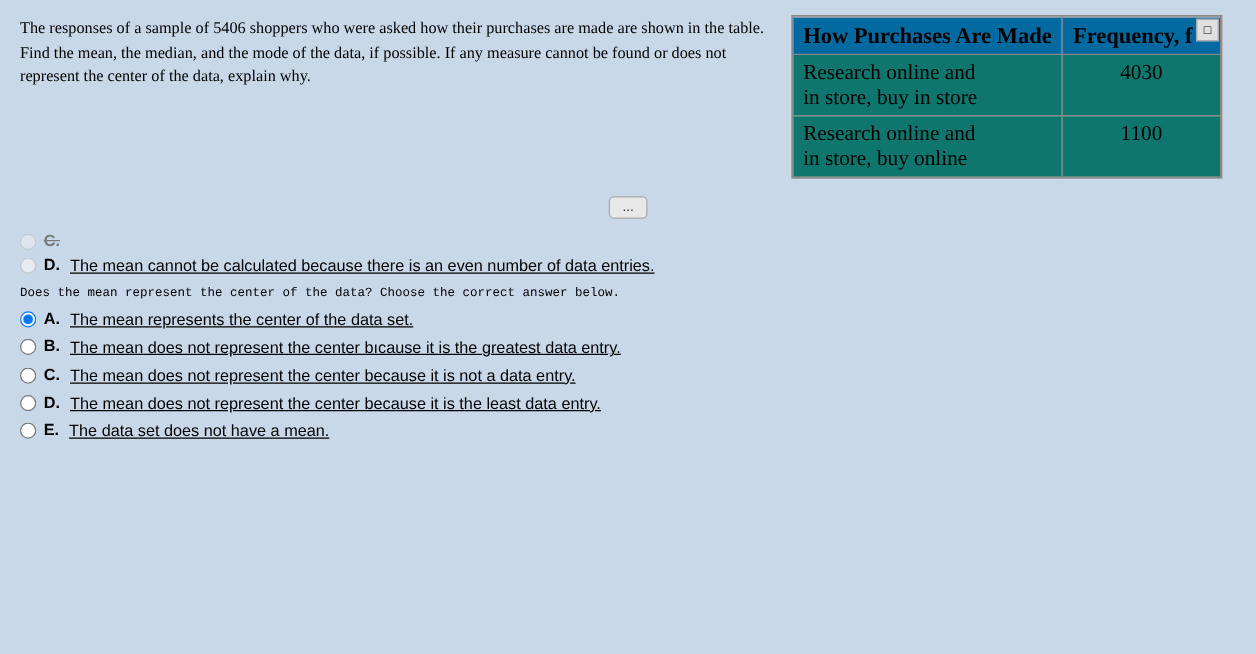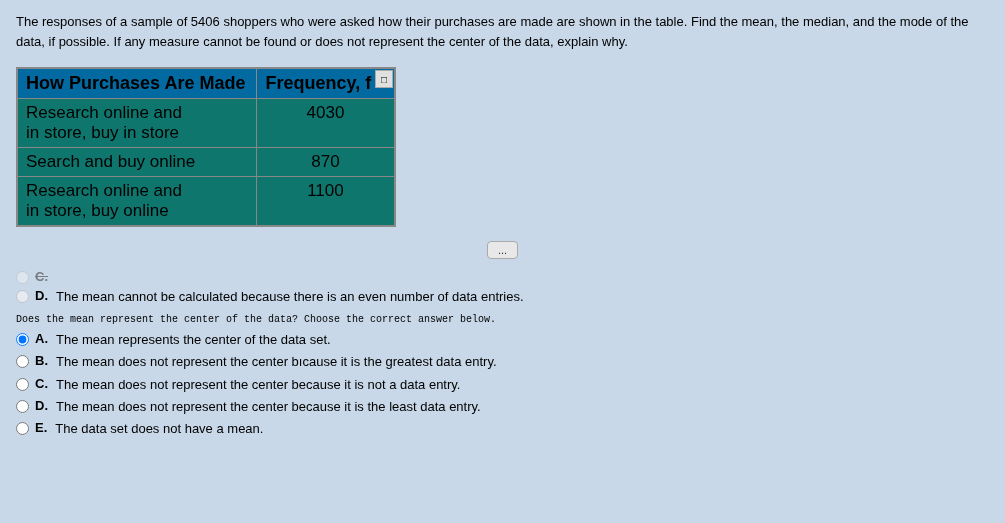--- a/index.html
+++ b/index.html
@@ -13,24 +13,25 @@
       flex-direction: column;
     }
     .main-container {
       display: flex;
       flex-direction: column;
       width: 100%;
       height: 100%;
     }
     .top-section {
       display: flex;
-      flex-direction: column;
+      flex-direction: row;
       background: #c8d8e8;
       padding: 12px 27px 8px 16px;
       gap: 16px;
+      font-family: Liberation Serif, serif;
     }
     .question-text {
       flex: 1;
       font-size: 13px;
       line-height: 1.5;
       color: #000;
     }
     .table-container {
       border: 1px solid #888;
       background: #fff;
@@ -109,20 +110,21 @@
     }
     .answer-label {
       font-weight: bold;
       margin-right: 2px;
       font-size: 13px;
     }
     .answer-text {
       font-size: 13px;
       color: #000;
       line-height: 1.4;
+      text-decoration: underline;
     }
     .strikethrough-text {
       text-decoration: line-through;
       color: #555;
       font-size: 13px;
     }
     .section-question {
       font-size: 10px;
       font-weight: normal;
       margin: 8px 0 6px 0;
@@ -149,24 +151,20 @@
             <th class="freq-col" style="padding-right:22px;">Frequency, f</th>
           </tr>
         </thead>
         <tbody id="table-body">
         <tr>
               <td style="white-space: pre-line;">Research online and
 in store, buy in store</td>
               <td class="freq-col">4030</td>
             </tr>
             <tr>
-              <td style="white-space: pre-line;">Search and buy online</td>
-              <td class="freq-col">870</td>
-            </tr>
-            <tr>
               <td style="white-space: pre-line;">Research online and
 in store, buy online</td>
               <td class="freq-col">1100</td>
             </tr>
           </tbody>
       </table>
       <div class="table-scroll-btn">□</div>
     </div>
   </div>
 

